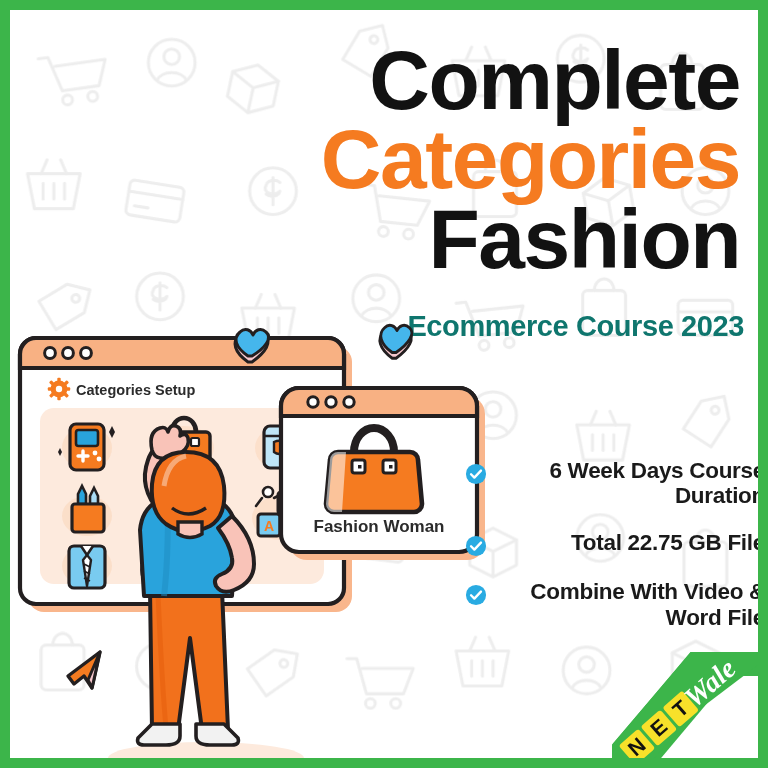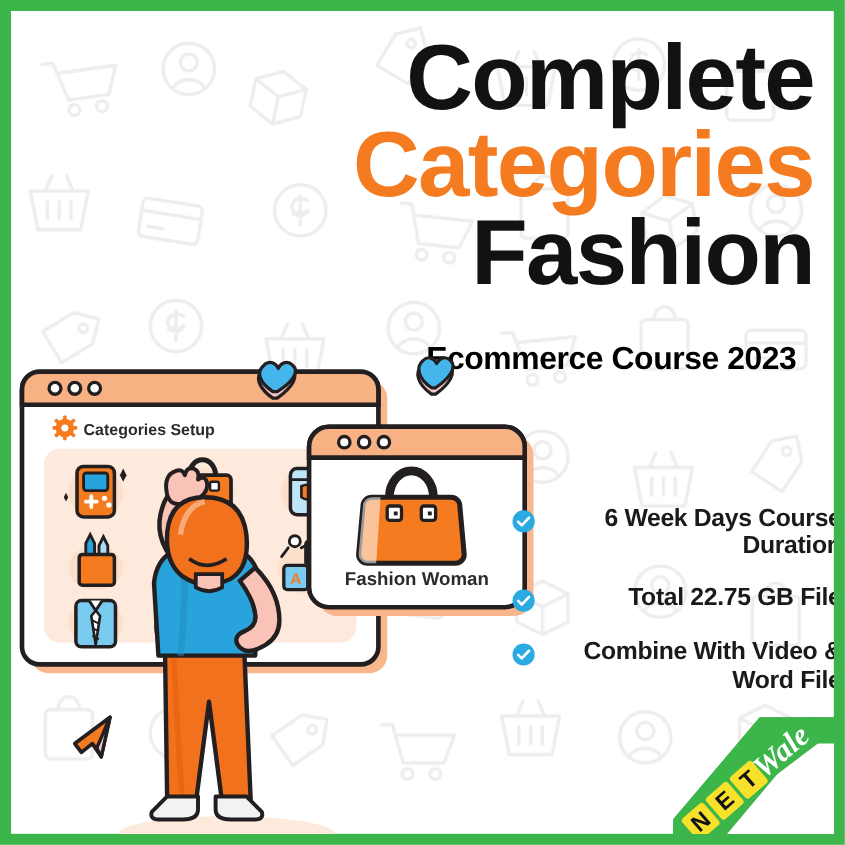--- a/index.html
+++ b/index.html
@@ -18,43 +18,43 @@
   }
   
   #bg-pattern {
     position:absolute; inset:0;
     z-index:0;
     opacity:1;
   }
   
   #headline {
     position:absolute;
-    right:18px; top:22px;
+    right:18px; top:32px;
     width:520px;
     text-align:right;
     z-index:5;
   }
   .hl-line {
     display:block;
     font-weight:bold;
     letter-spacing:-1.5px;
     line-height:0.92;
     white-space:nowrap;
   }
   #hl1 { font-size:84px; color:#121212; }
   #hl2 { font-size:84px; color:#f57b20; margin-top:2px; }
   #hl3 { font-size:84px; color:#121212; margin-top:2px; }
   #subtitle {
     position:absolute;
-    right:34px; top:300px;
+    right:14px; top:300px;
     width:520px;
     text-align:right;
     font-size:29px;
     font-weight:bold;
-    color:#000000;
+    color:#0f766e;
     letter-spacing:-0.4px;
     z-index:5;
     white-space:nowrap;
   }
   
   #features {
     position:absolute;
     left:455px; top:448px;
     width:300px;
     z-index:6;

